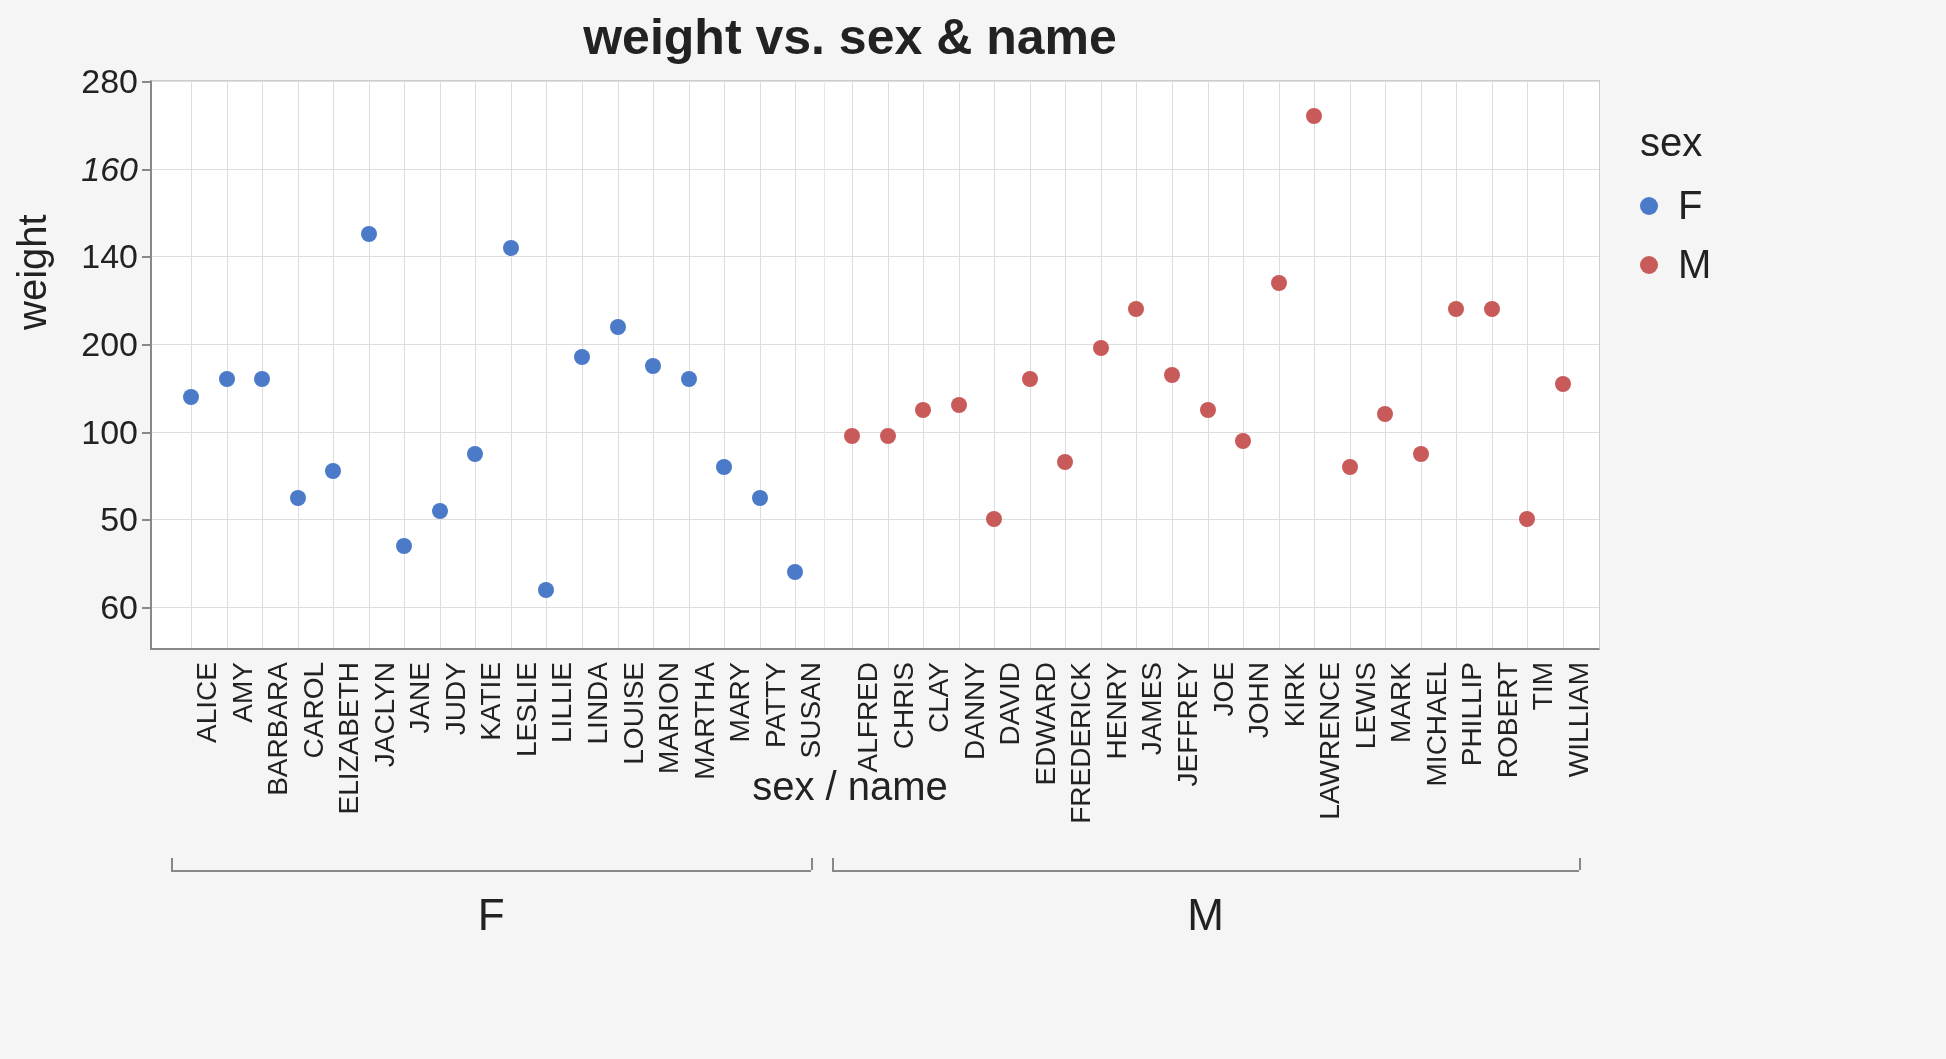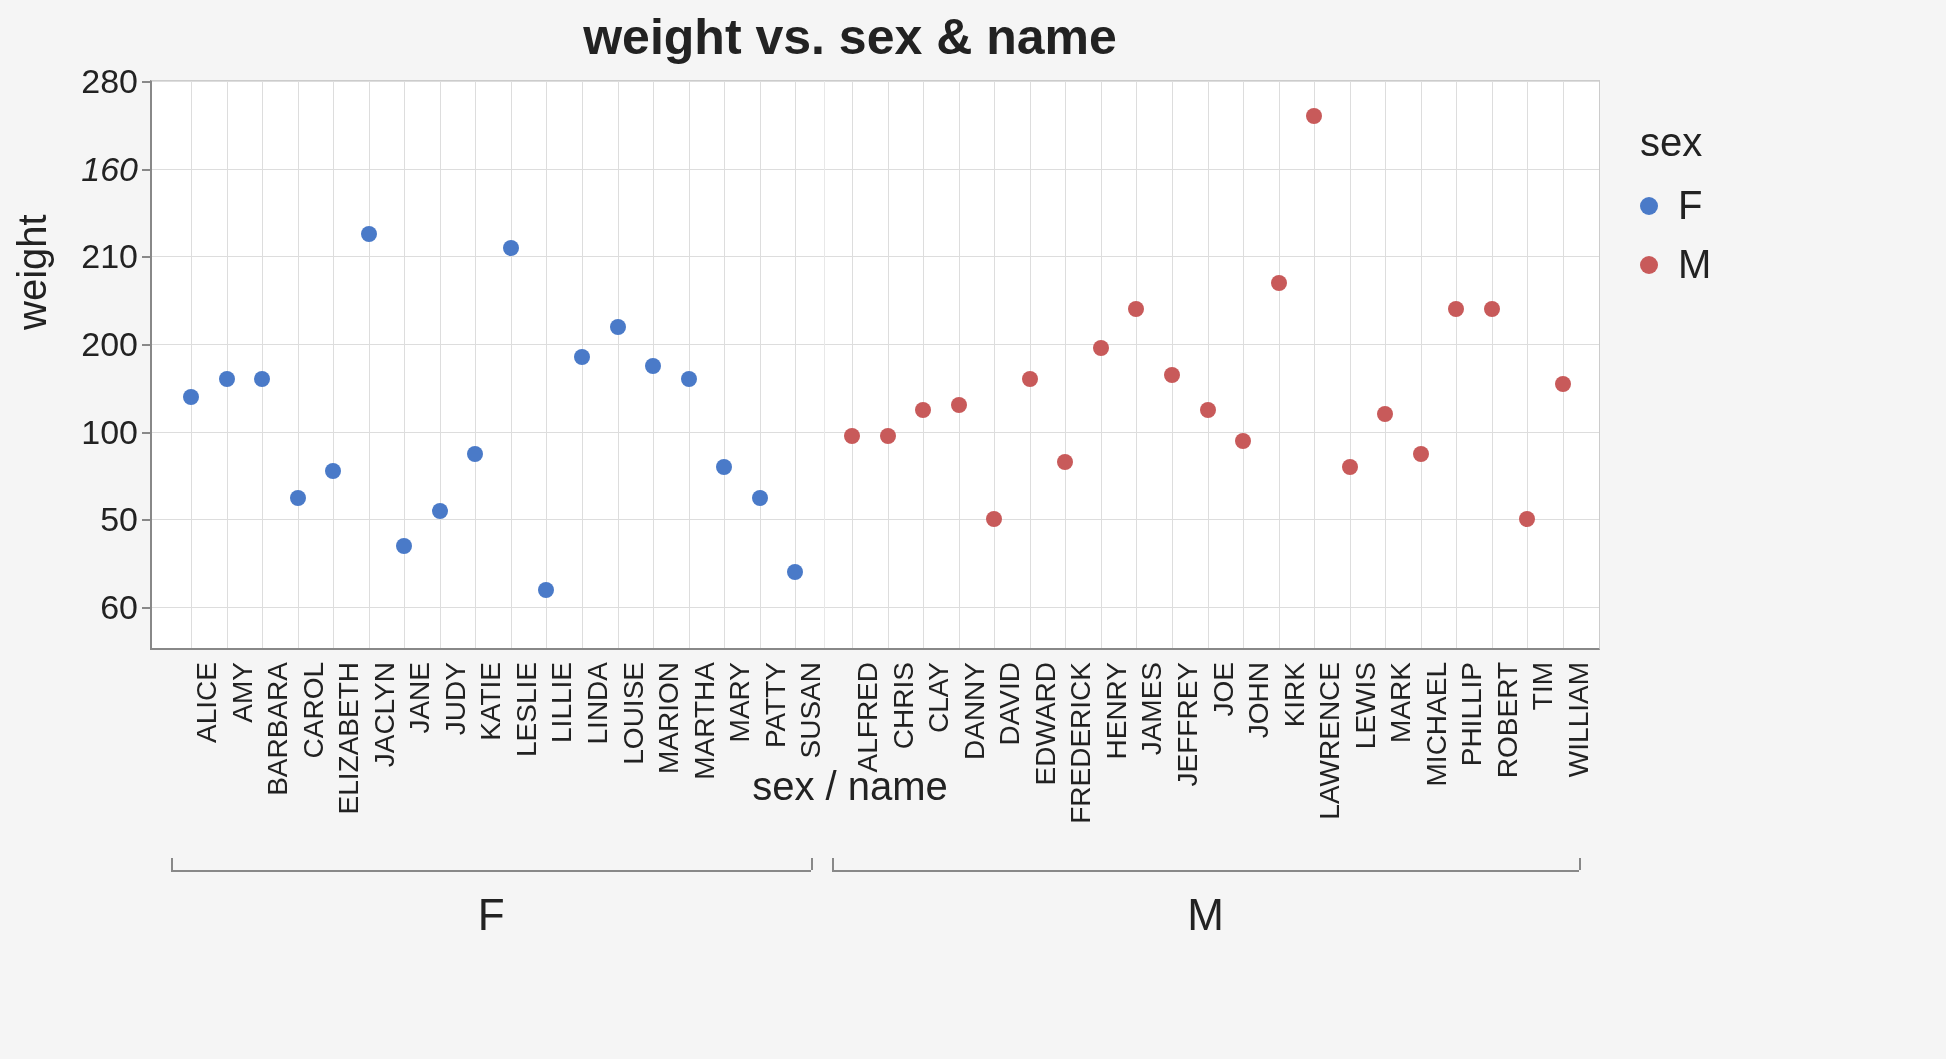--- a/index.html
+++ b/index.html
@@ -159,21 +159,21 @@
       <div class="gridline-h" style="top: 438.462px;"></div>
       <div class="ytick" style="top: 438.462px;">50</div>
       <div class="ytick-mark" style="top: 438.462px;"></div>
       <div class="gridline-h" style="top: 350.769px;"></div>
       <div class="ytick" style="top: 350.769px;">100</div>
       <div class="ytick-mark" style="top: 350.769px;"></div>
       <div class="gridline-h" style="top: 263.077px;"></div>
       <div class="ytick" style="top: 263.077px;">200</div>
       <div class="ytick-mark" style="top: 263.077px;"></div>
       <div class="gridline-h" style="top: 175.385px;"></div>
-      <div class="ytick" style="top: 175.385px;">210</div>
+      <div class="ytick" style="top: 175.385px;">140</div>
       <div class="ytick-mark" style="top: 175.385px;"></div>
       <div class="gridline-h" style="top: 87.6923px;"></div>
       <div class="ytick" style="top: 87.6923px; font-style: italic;">160</div>
       <div class="ytick-mark" style="top: 87.6923px;"></div>
       <div class="gridline-h" style="top: 0px;"></div>
       <div class="ytick" style="top: 0px;">280</div>
       <div class="ytick-mark" style="top: 0px;"></div>
       <div class="gridline-v" style="left: 39.0931px;"></div>
       <div class="xtick" style="left: 39.0931px;">ALICE</div>
       <div class="dot F" title="ALICE: 108" style="left: 39.0931px; top: 315.692px;"></div>

